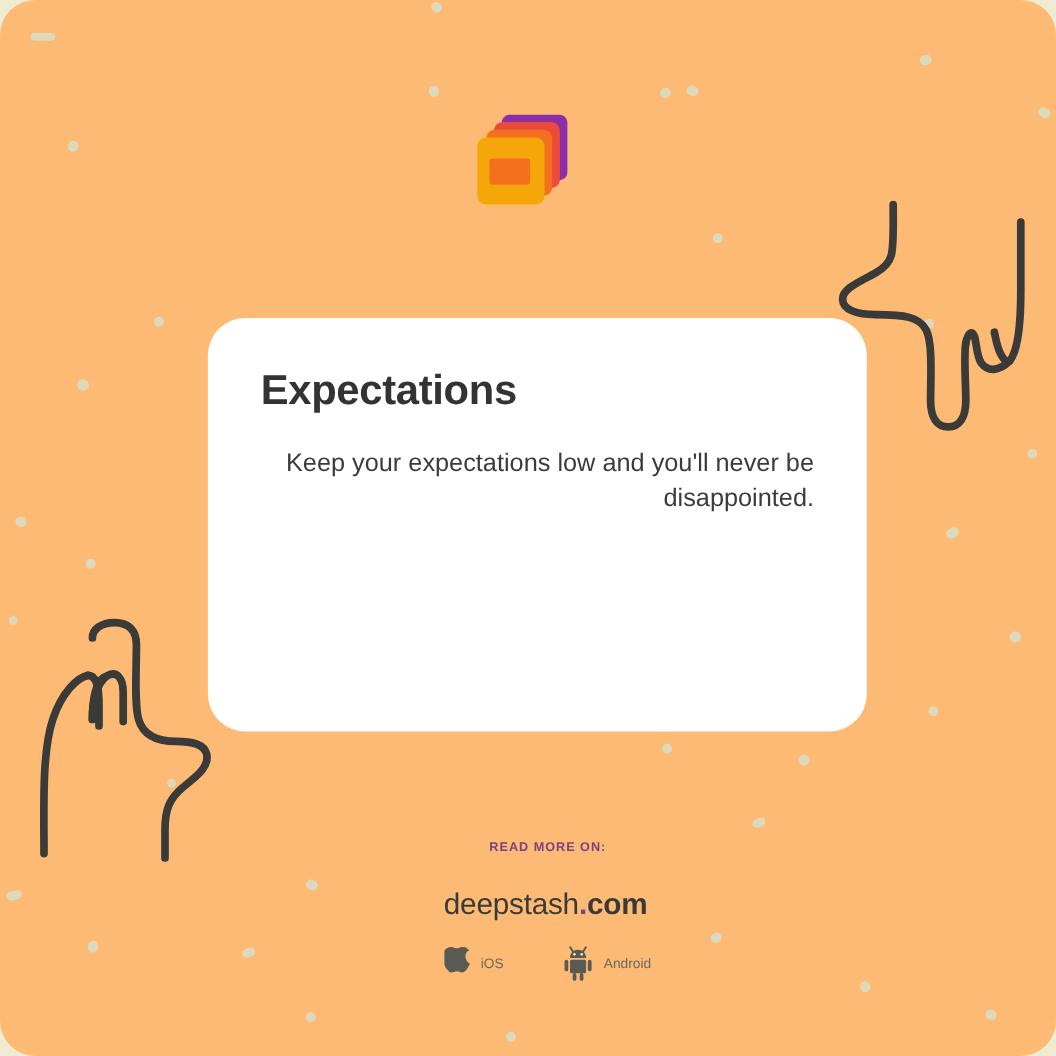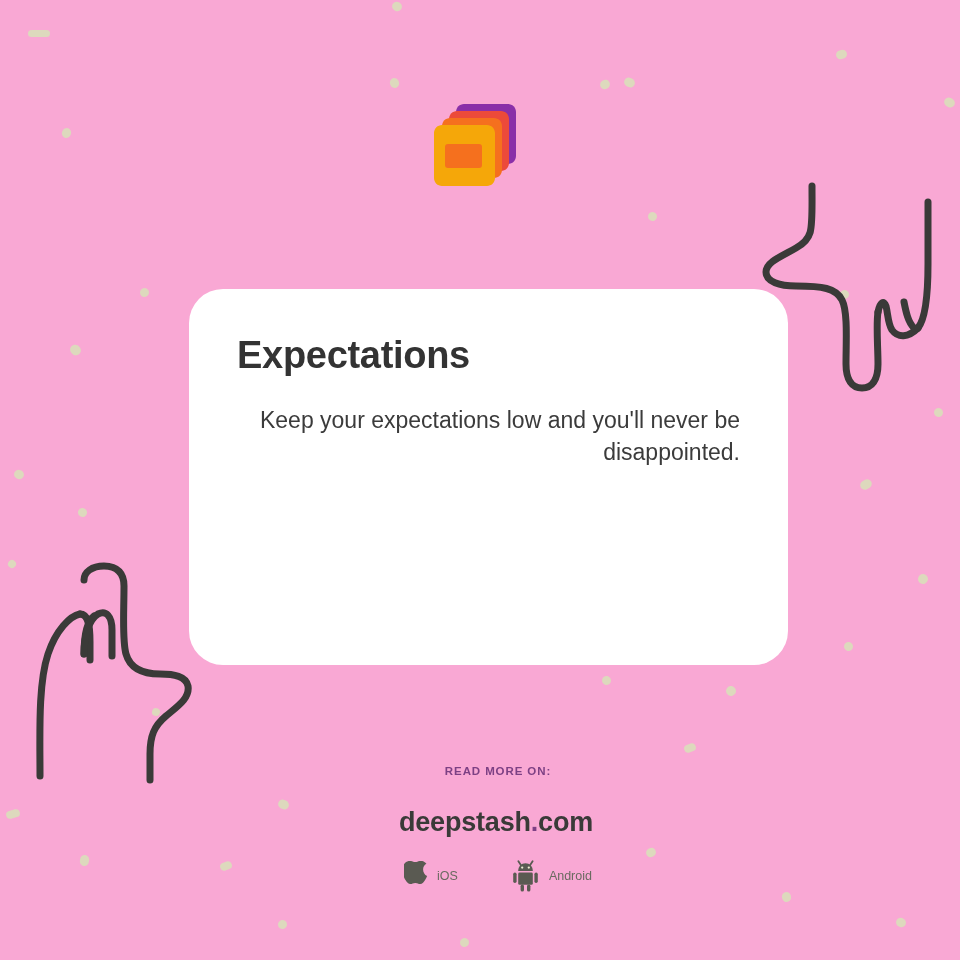--- a/index.html
+++ b/index.html
@@ -13,21 +13,22 @@
     font-family: "Liberation Sans", sans-serif;
     overflow: hidden;
     position: relative;
   }
 
   #stage {
     position: relative;
     width: 960px;
     height: 960px;
     overflow: hidden;
-    background: #f9a8d4;
+    background: #fdba74;
+    border-radius: 32px;
   }
 
   
   #speck-layer {
     position: absolute;
     left: 0; top: 0;
     width: 960px; height: 960px;
     pointer-events: none;
     z-index: 1;
   }
@@ -111,21 +112,21 @@
     margin: 0;
   }
   #brand-wordmark {
     margin: 32px 0 0 0;
     font-size: 27px;
     color: #3a3a38;
     letter-spacing: -0.2px;
     line-height: 1;
     padding-right: 4px;
   }
-  #brand-name { font-weight: bold; }
+  #brand-name { font-weight: normal; }
   #brand-dot {
     color: #7d4084;
     font-weight: bold;
   }
   #brand-tld { font-weight: bold; }
 
   #store-row {
     margin-top: 24px;
     display: flex;
     justify-content: center;

